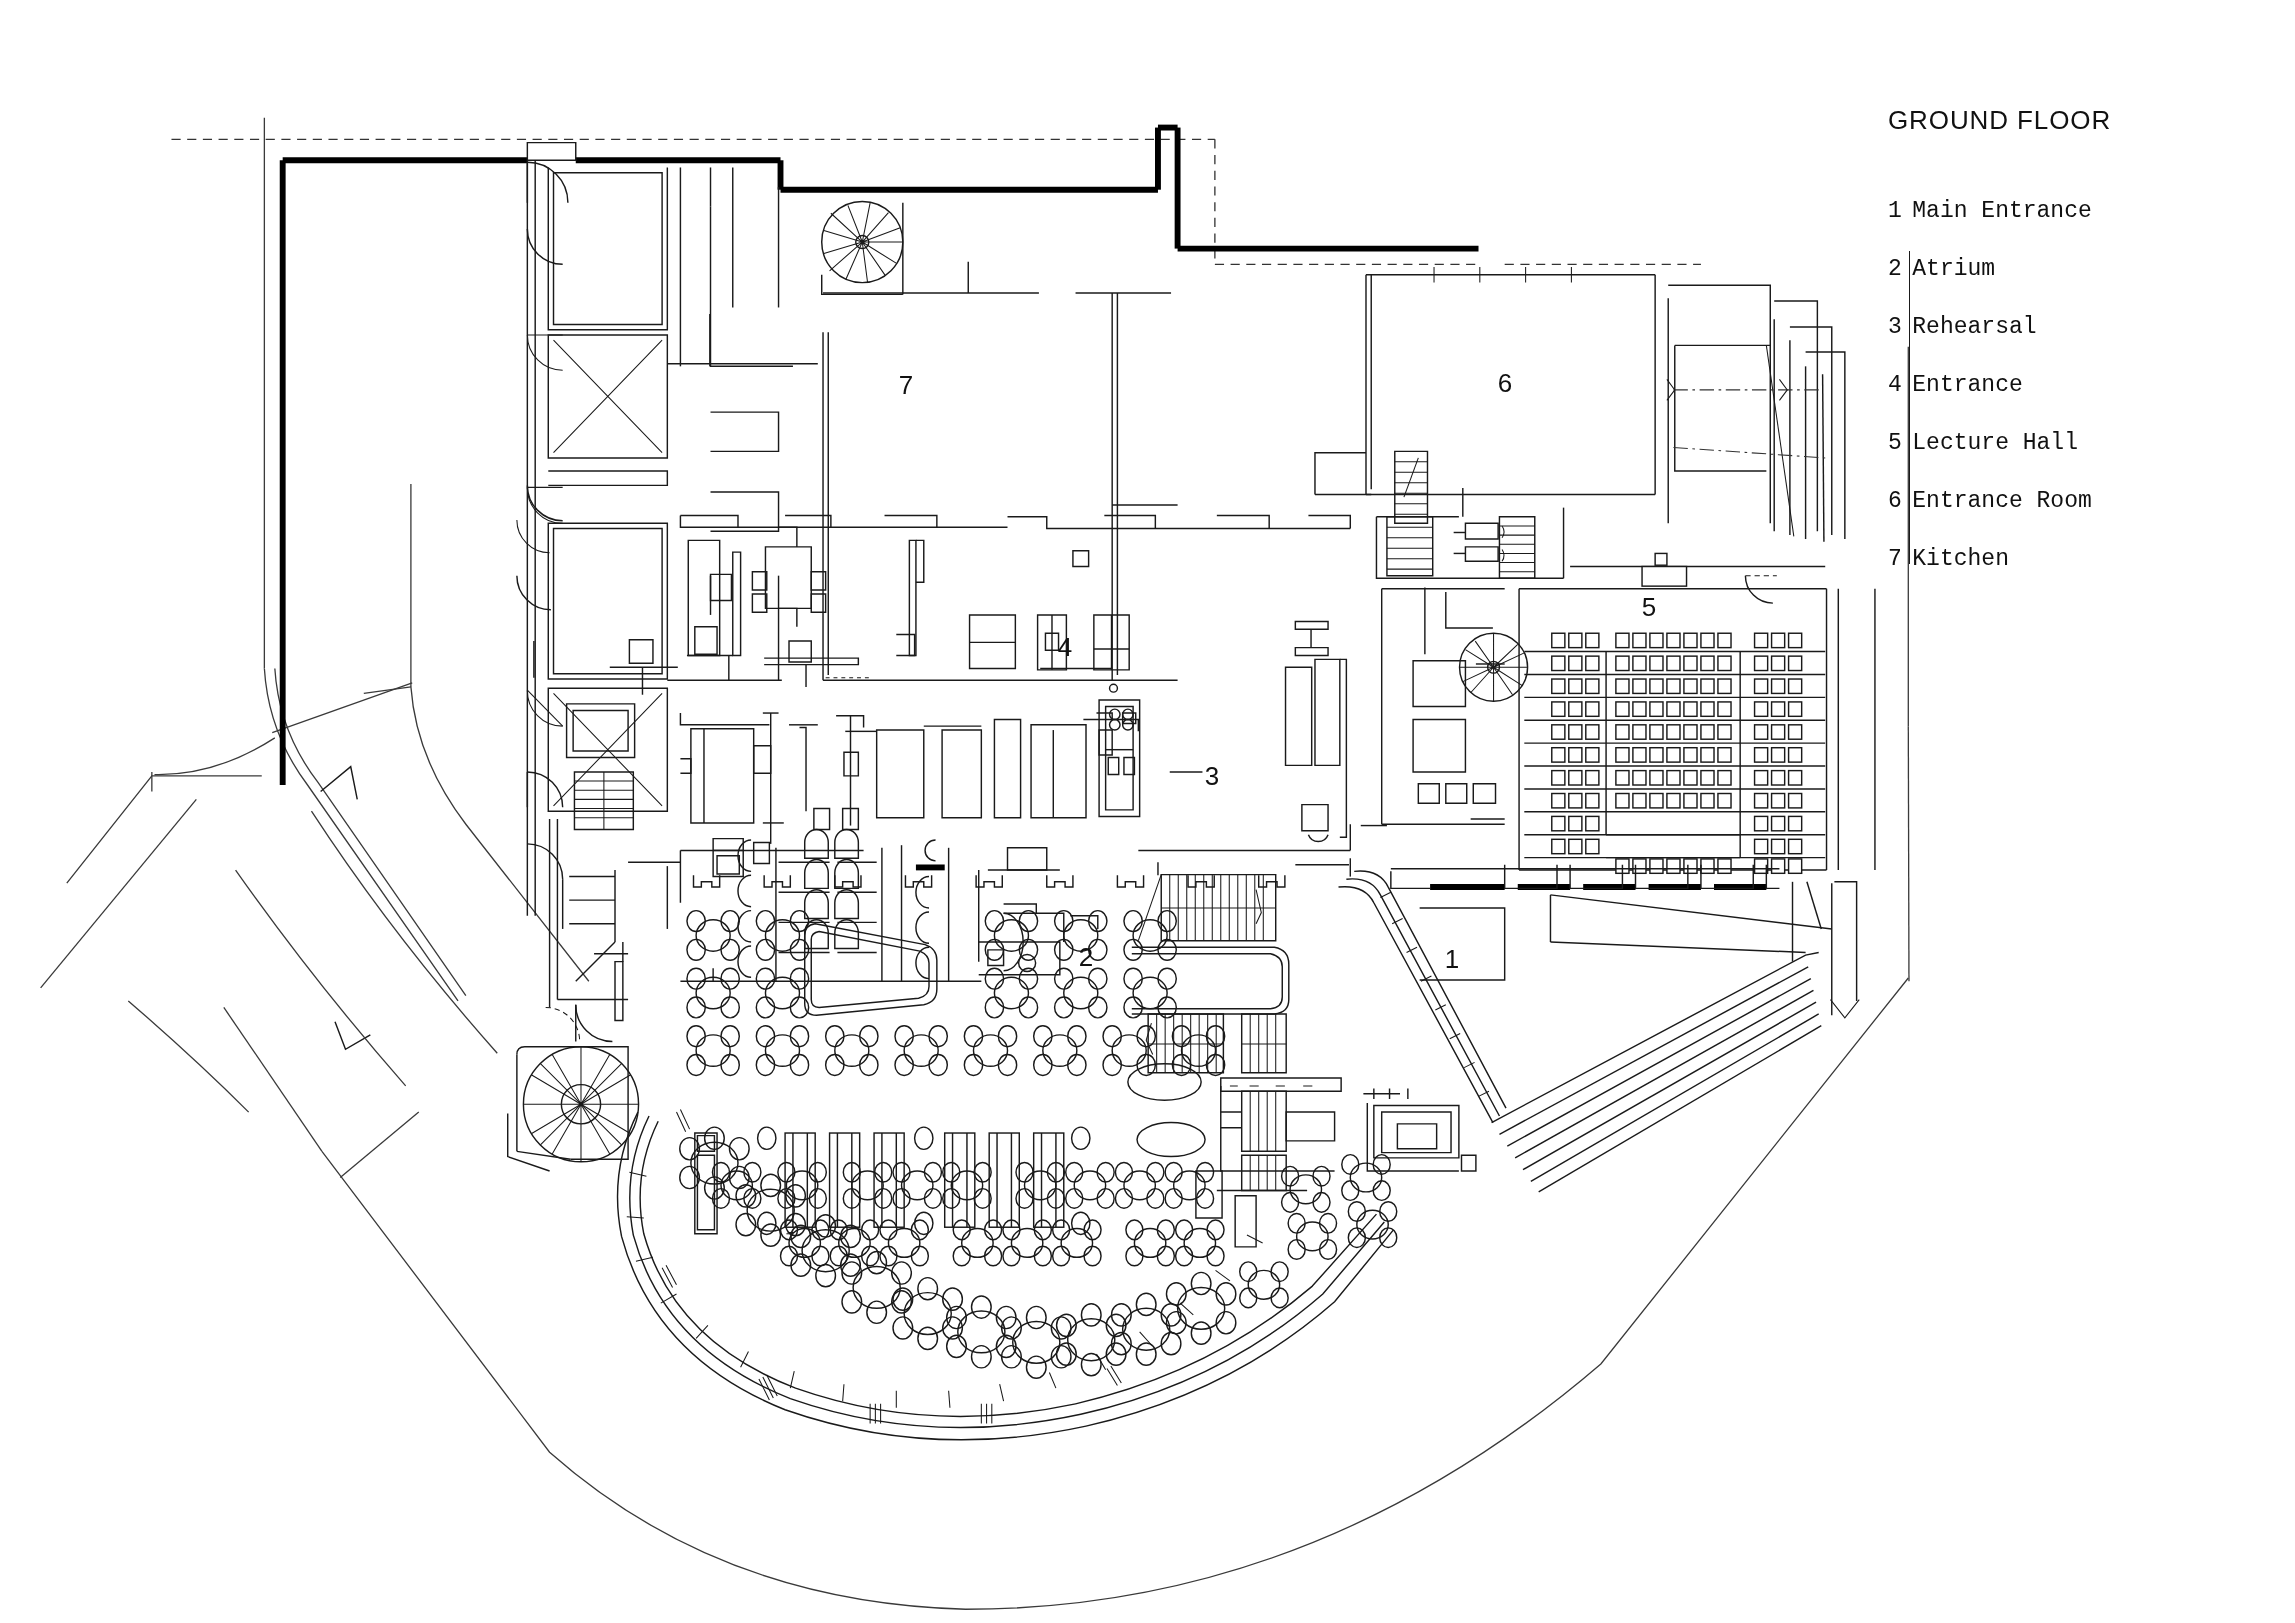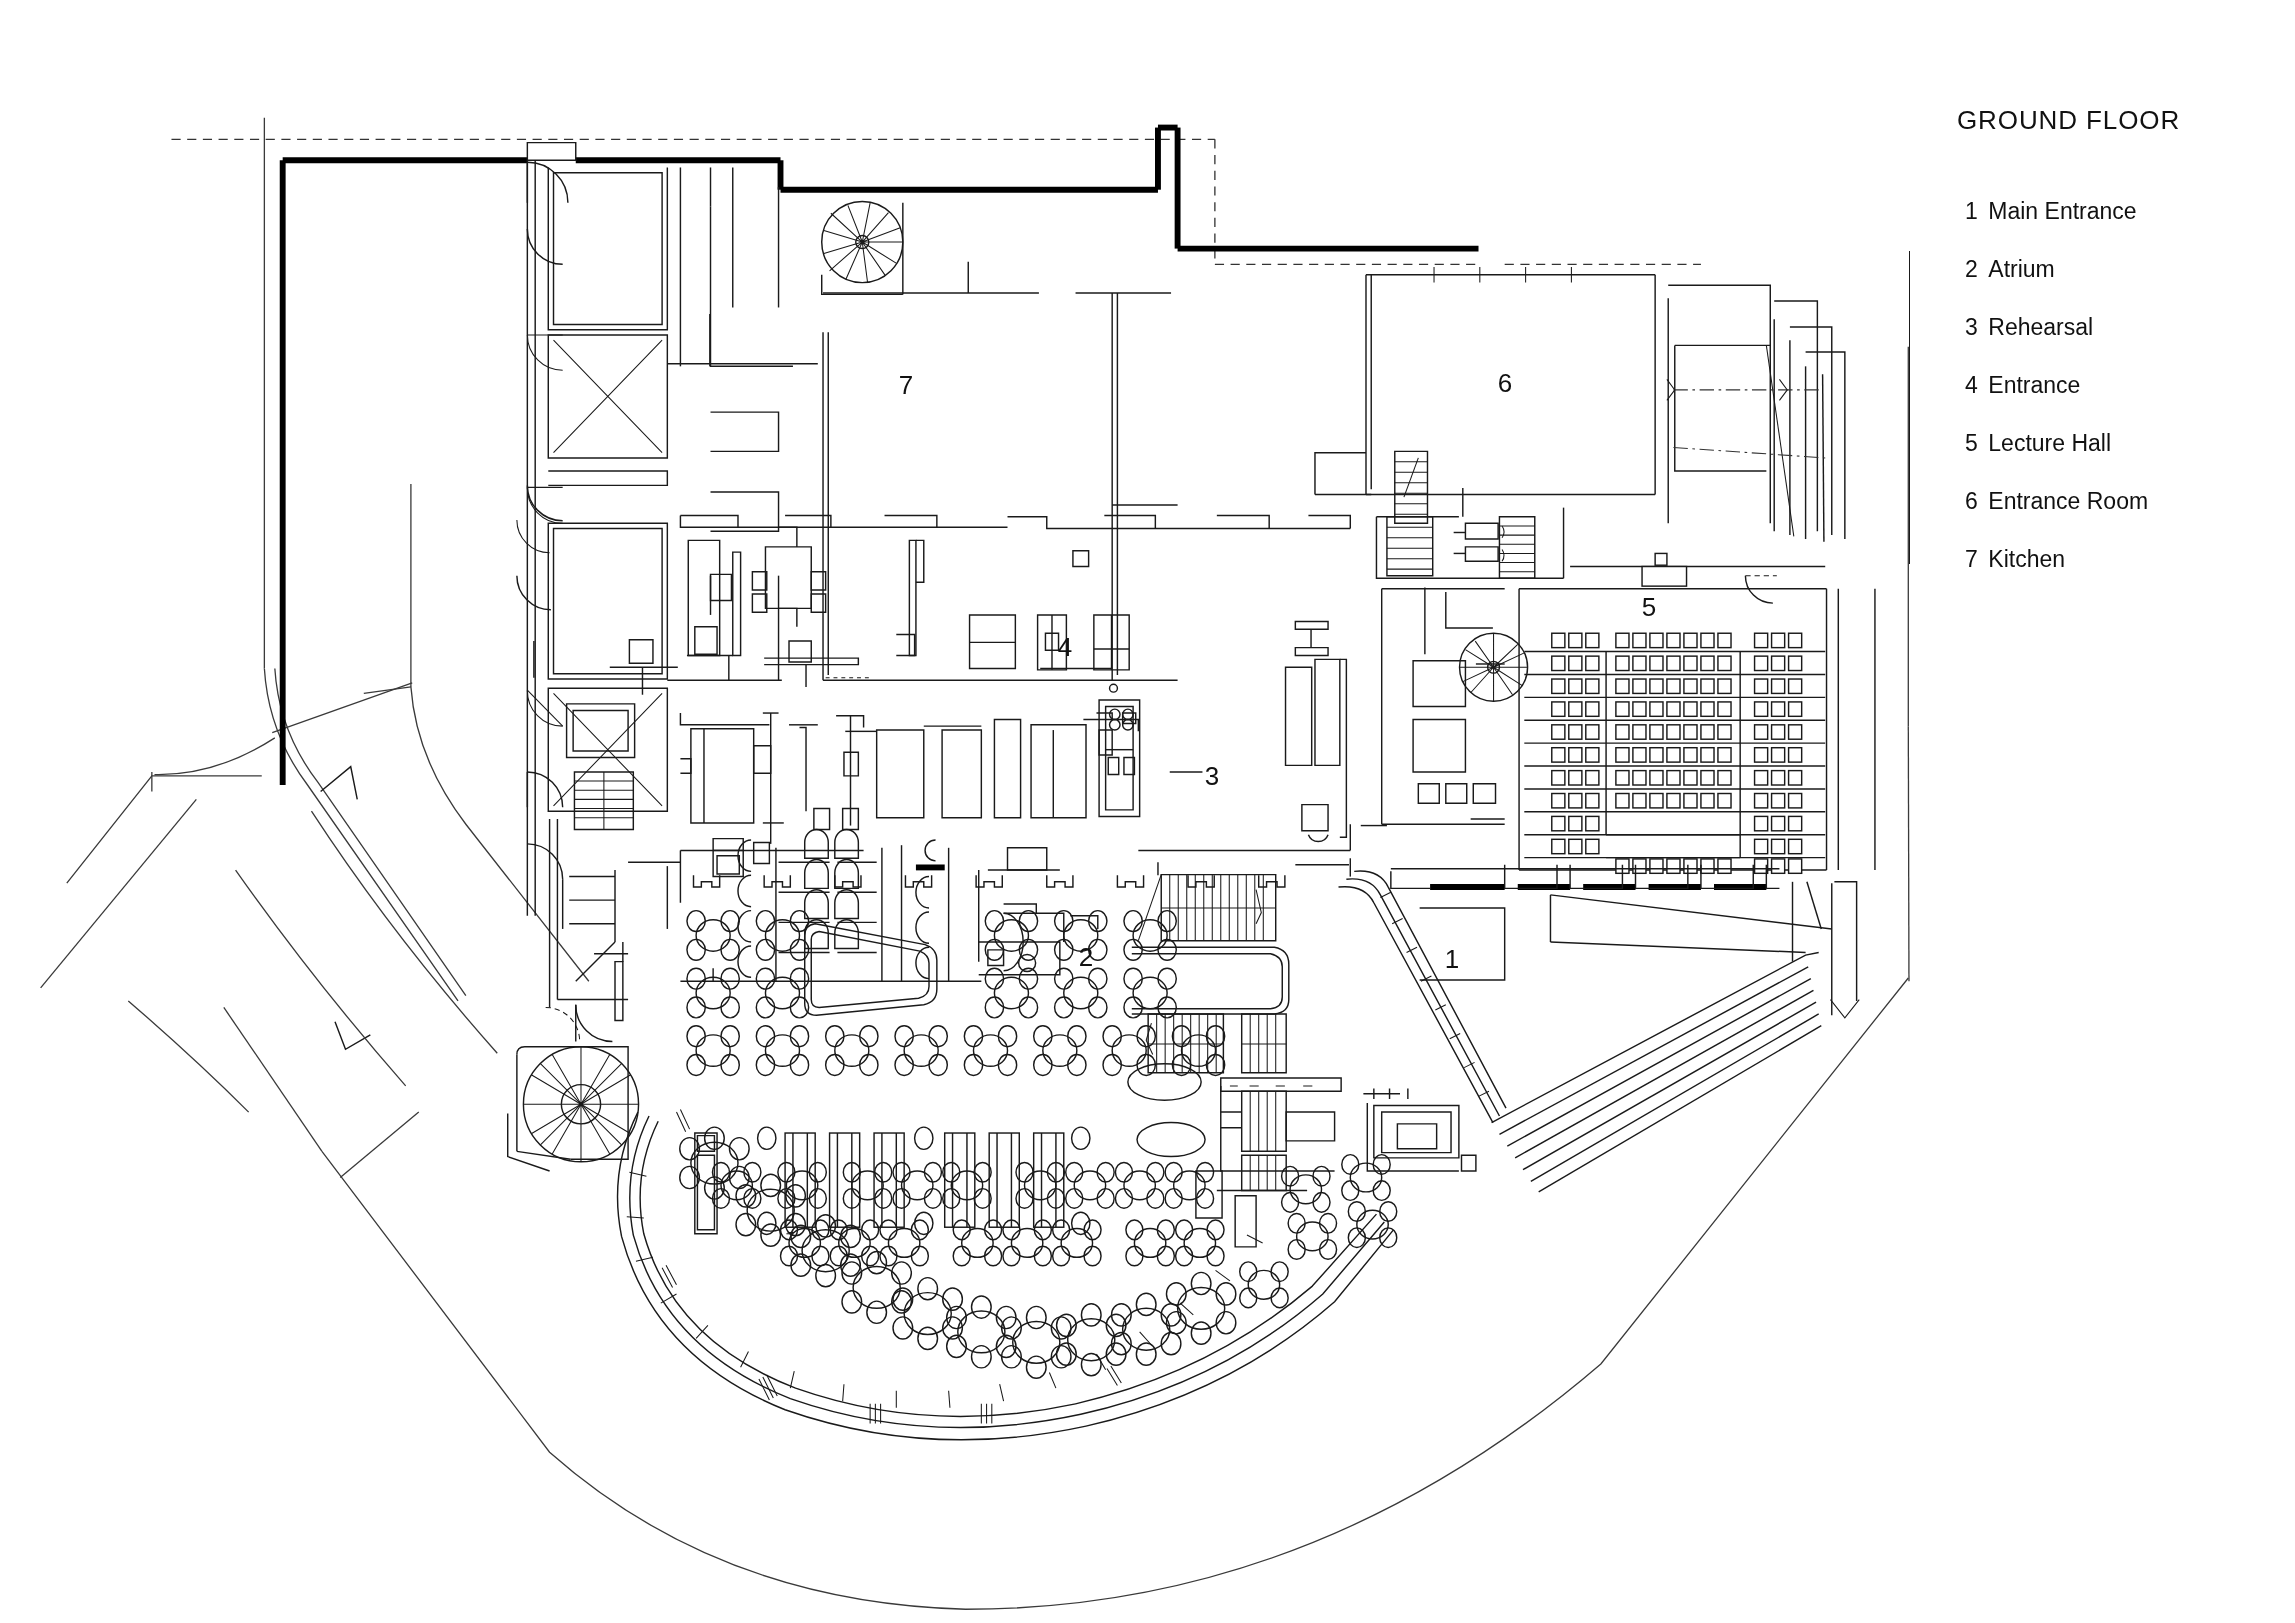--- a/index.html
+++ b/index.html
@@ -32,36 +32,37 @@
   .w-thin   { fill:none; stroke:#1a1a1a; stroke-width:2.2; }
   .w-heavy  { fill:none; stroke:#000000; stroke-width:9; }
   .w-site   { fill:none; stroke:#3a3a3a; stroke-width:2.0; }
   .dash-b   { fill:none; stroke:#333; stroke-width:2.0; stroke-dasharray:14 10; }
   .dash-c   { fill:none; stroke:#333; stroke-width:1.6; stroke-dasharray:22 7 4 7; }
   .fill-w   { fill:#ffffff; }
 
   
   #legend {
     position: absolute;
-    left: 1957px;
+    left: 1888px;
     top: 105px;
     width: 308px;
   }
   #legend .title {
     font-size: 26px;
     letter-spacing: 0.9px;
     color: #111;
     font-weight: 400;
     white-space: nowrap;
   }
   #legend ol.items {
     list-style: none;
-    margin: 8px;
+    margin: 0;
     padding: 0;
     margin-top: 64px;
+    font-family: Liberation Mono, monospace;
   }
   #legend ol.items li {
     font-size: 23px;
     color: #111;
     line-height: 1.0;
     margin-bottom: 35px;
     white-space: nowrap;
   }
   #legend ol.items li .num { margin-right: 10.5px; }
   .legend-rule {

